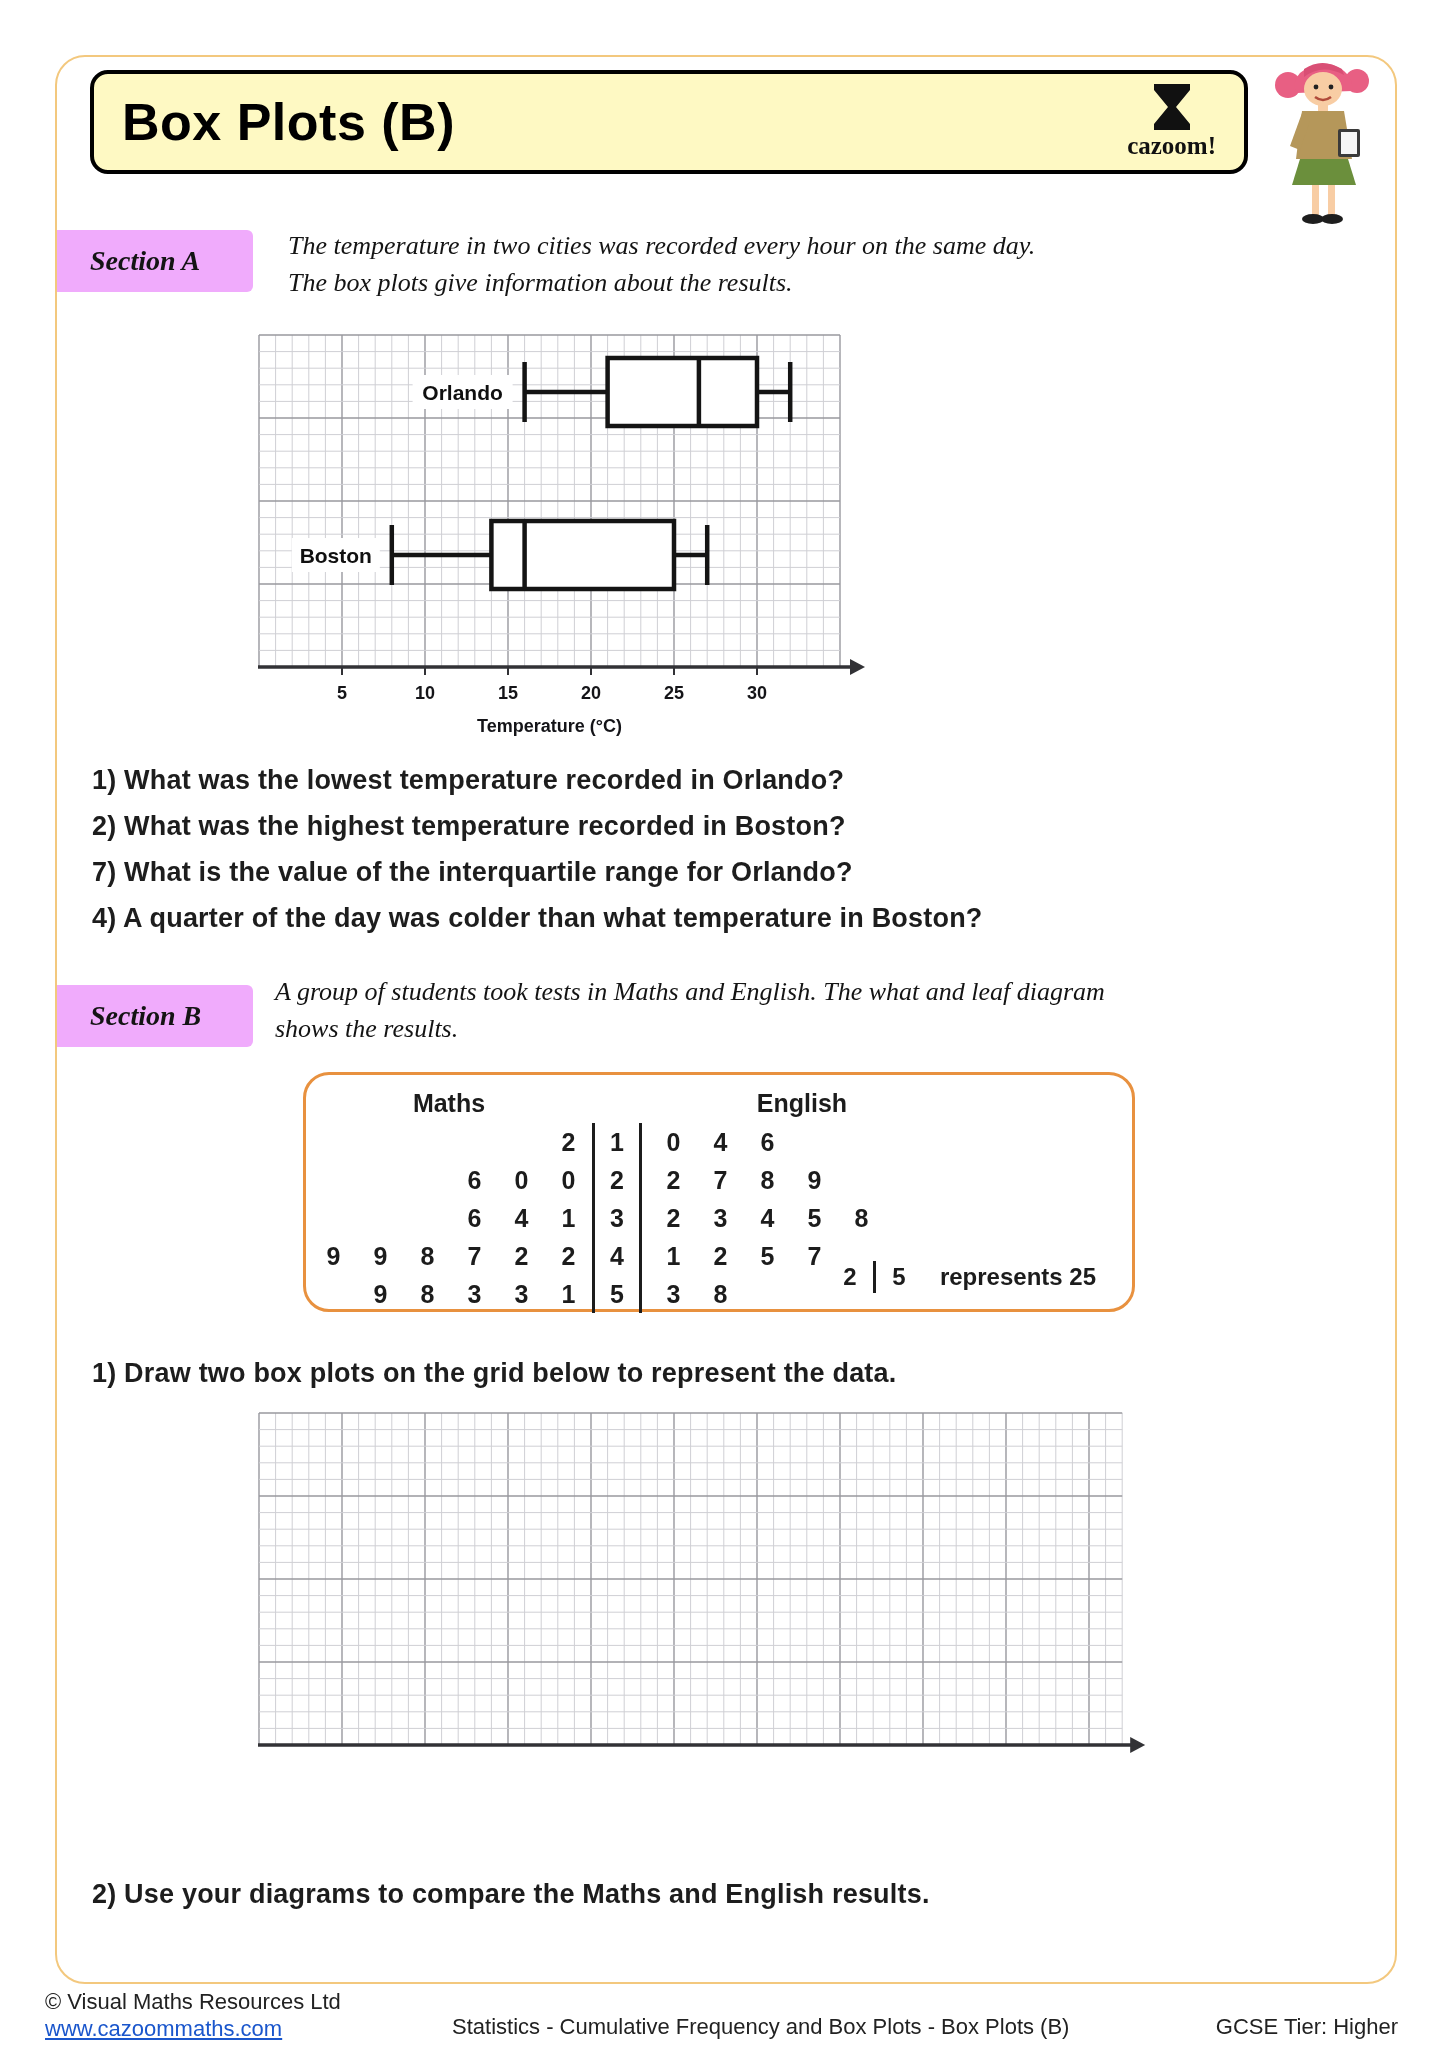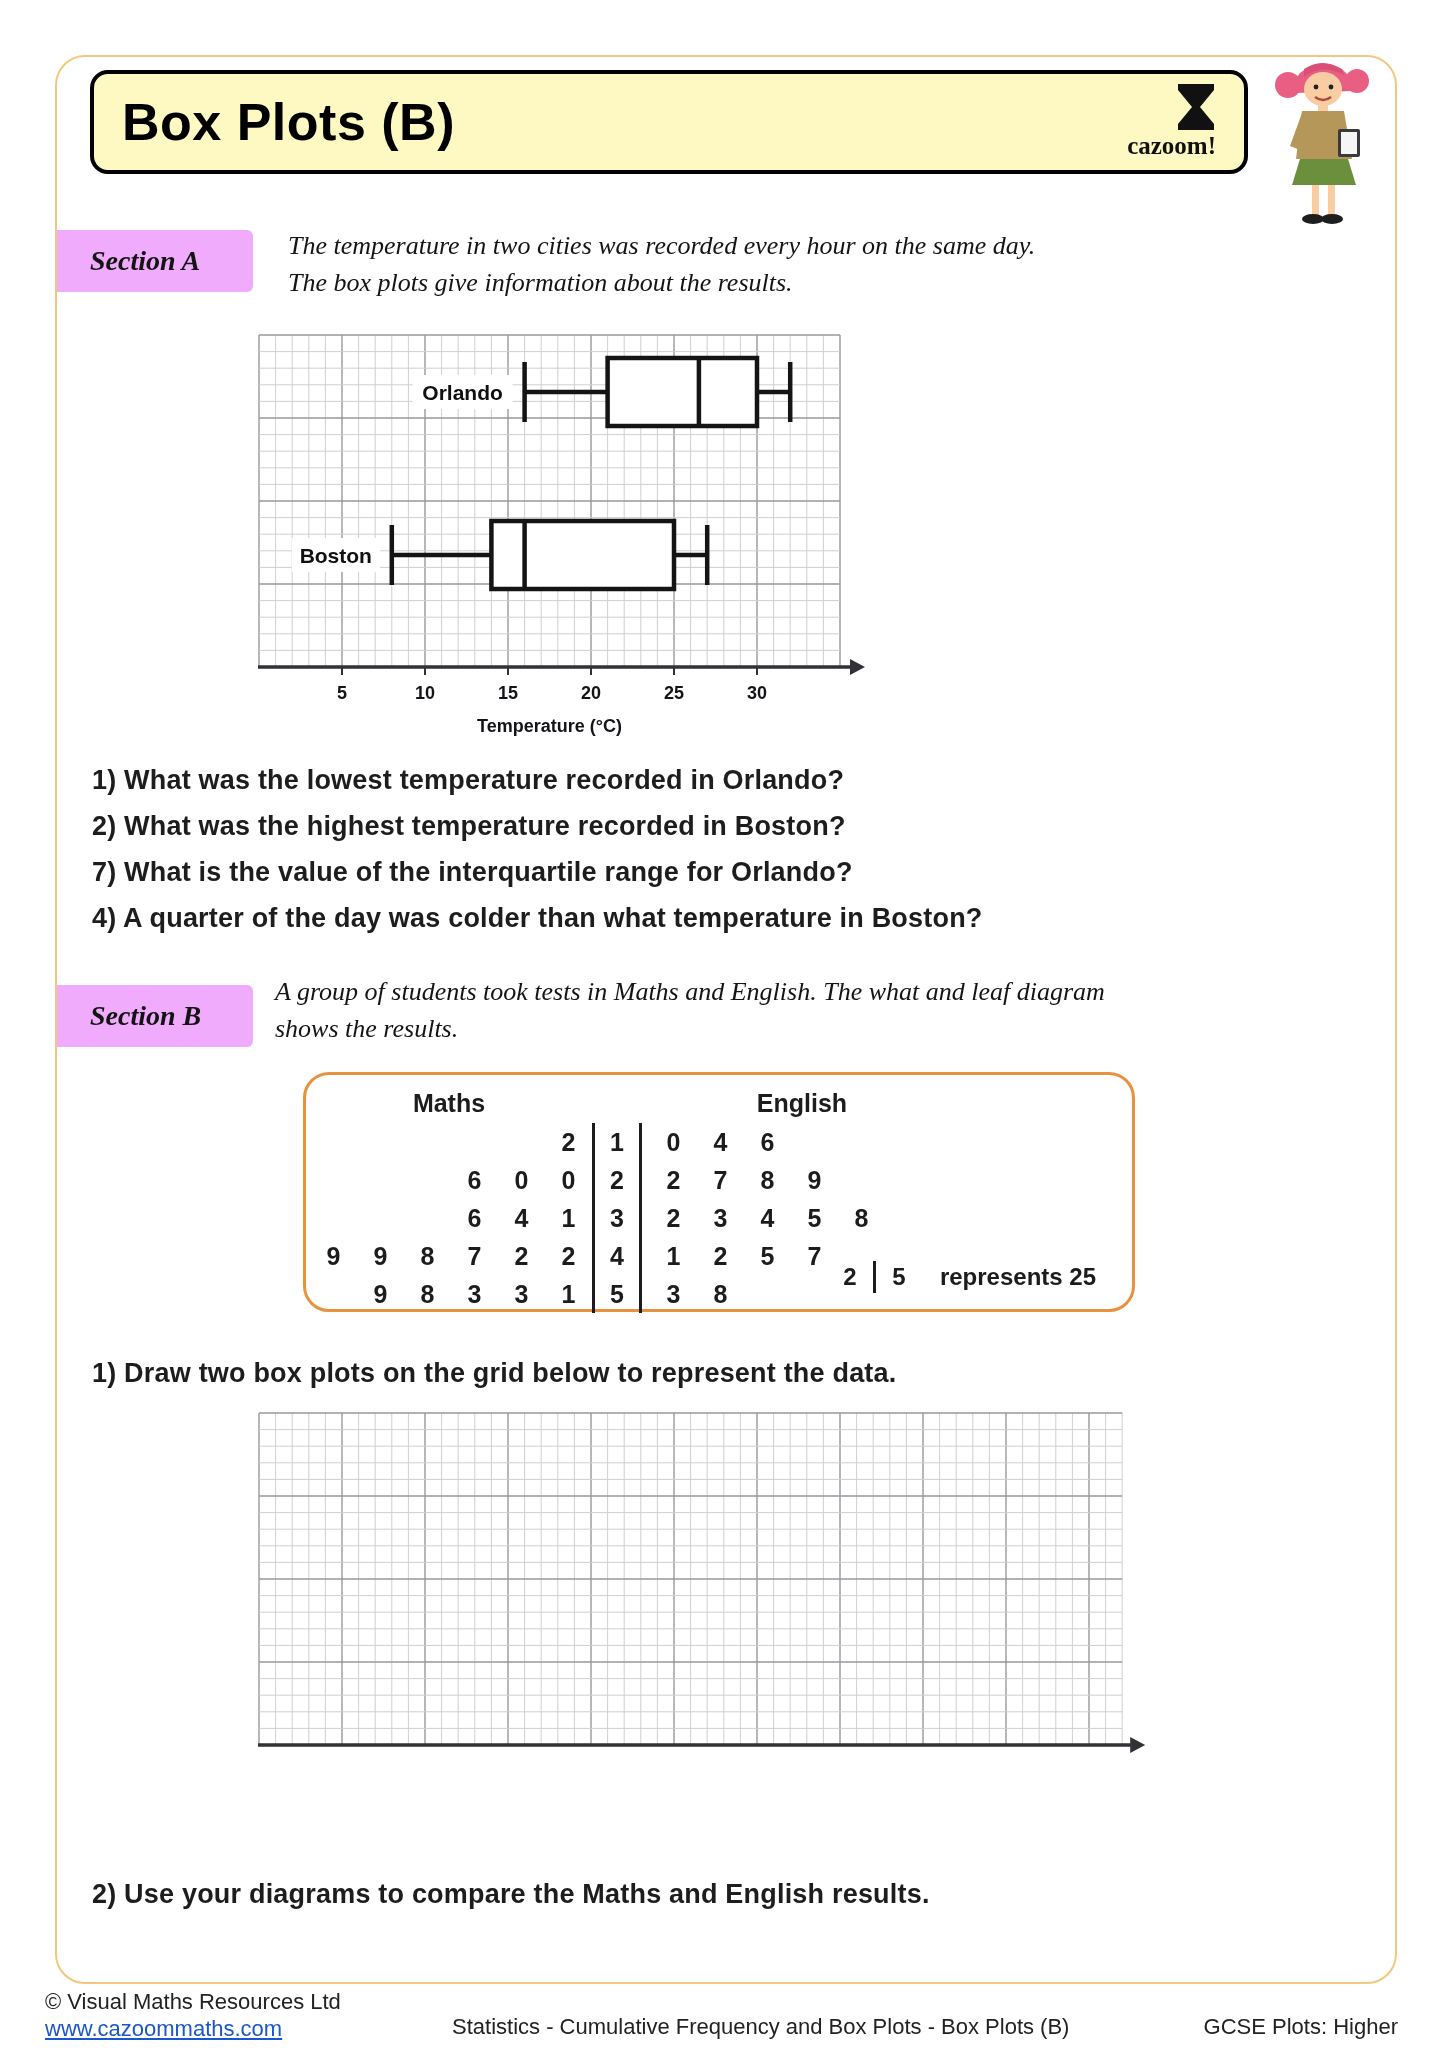--- a/index.html
+++ b/index.html
@@ -7,21 +7,21 @@
          font-family: "Liberation Sans", sans-serif; }
 
   .frame { position: absolute; left: 55px; top: 55px; width: 1338px; height: 1925px;
            border: 2px solid #f3c87e; border-radius: 30px; }
 
   
   .title-box { position: absolute; left: 33px; top: 13px; width: 1158px; height: 104px;
                border: 4px solid #000; border-radius: 18px; display: flex; align-items: center;
                justify-content: space-between; padding: 0 28px; box-sizing: border-box; background: #fef9c3; }
   .title-text { font-size: 52px; font-weight: bold; letter-spacing: 0.5px; color: #000; }
-  .logo { display: flex; flex-direction: column; align-items: flex-end; gap: 2px; }
+  .logo { display: flex; flex-direction: column; align-items: center; gap: 2px; }
   .logo-text { font-family: "Liberation Serif", serif; font-weight: bold; font-size: 25px; color: #111; }
   .character { position: absolute; left: 1203px; top: -6px; }
 
   
   .section-label { position: absolute; left: 0; width: 196px; height: 62px; background: #f0abfc;
                    border-radius: 0 6px 6px 0; display: flex; align-items: center; padding-left: 33px;
                    box-sizing: border-box; font-family: "Liberation Serif", serif; font-style: italic;
                    font-weight: bold; font-size: 28px; color: #141414; }
   .label-a { top: 173px; }
   .label-b { top: 928px; }
@@ -379,13 +379,13 @@
 
   <div class="question-b qb2">2) Use your diagrams to compare the Maths and English results.</div>
 
 </div>
 
 <div class="footer-left">
   <div>© Visual Maths Resources Ltd</div>
   <a class="site-link" href="#">www.cazoommaths.com</a>
 </div>
 <div class="footer-center">Statistics - Cumulative Frequency and Box Plots - Box Plots (B)</div>
-<div class="footer-right">GCSE Plots: Higher</div>
+<div class="footer-right">GCSE Tier: Higher</div>
 
 </body></html>

